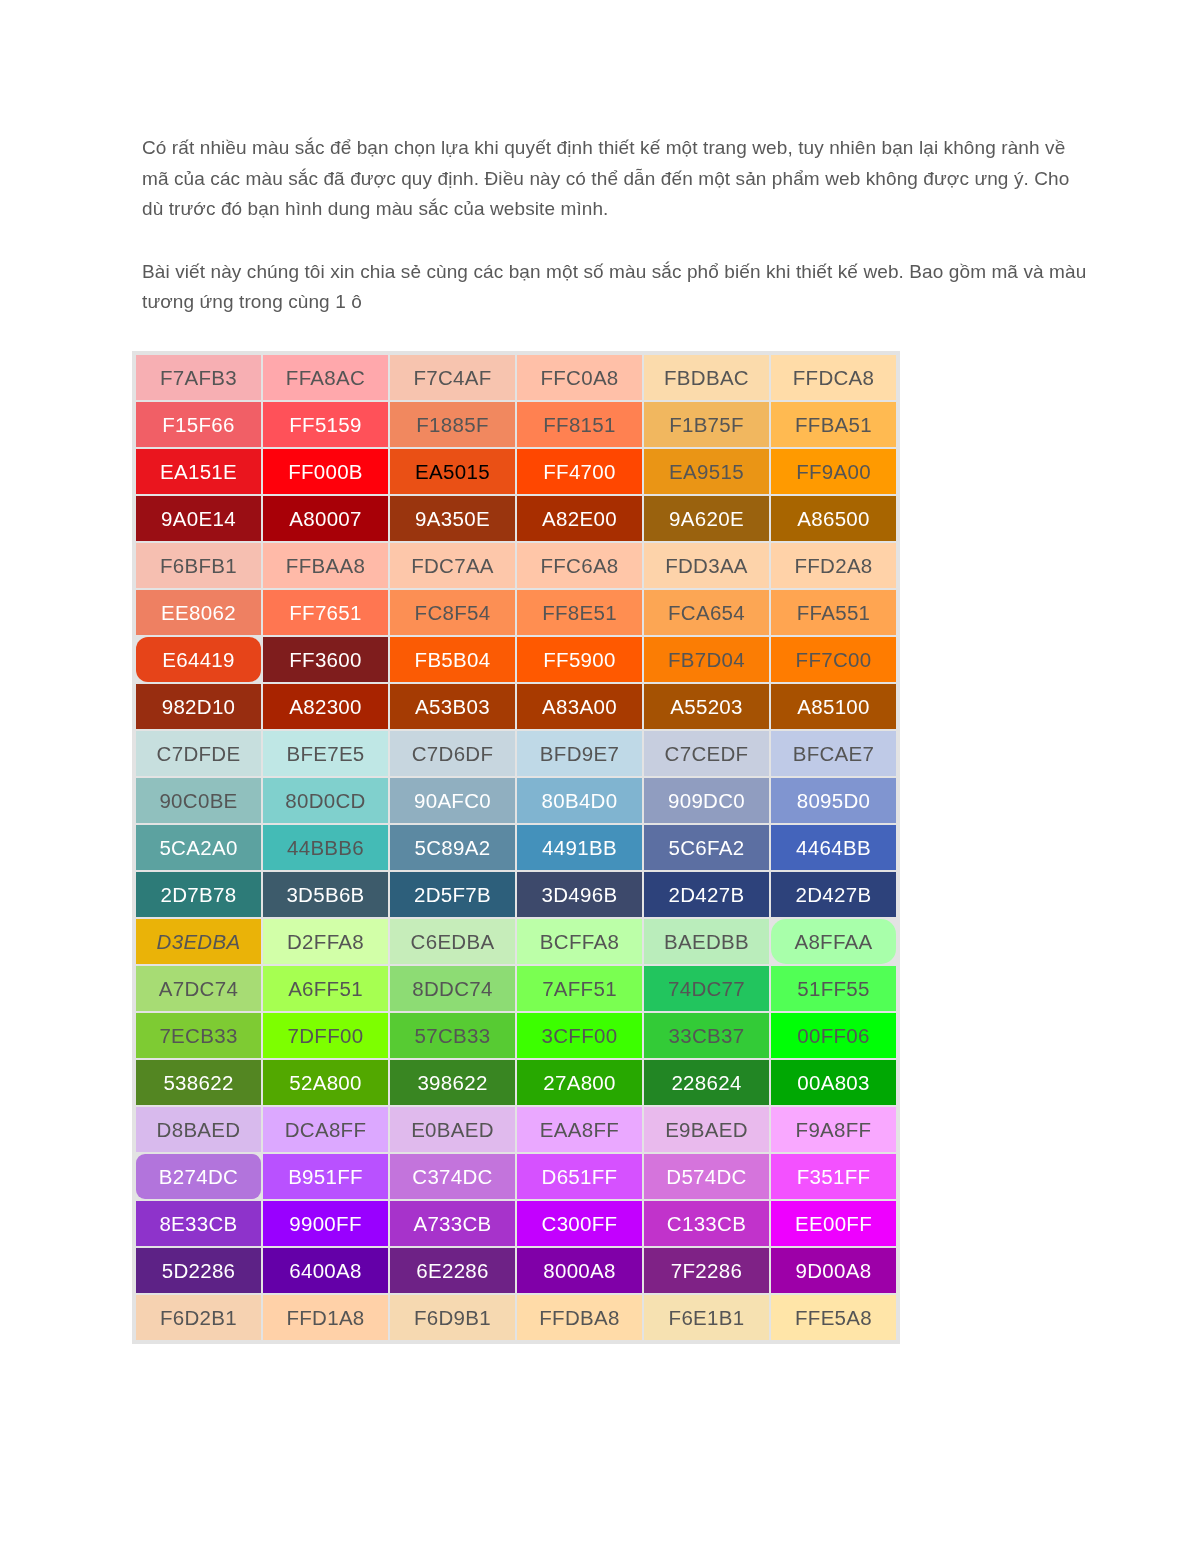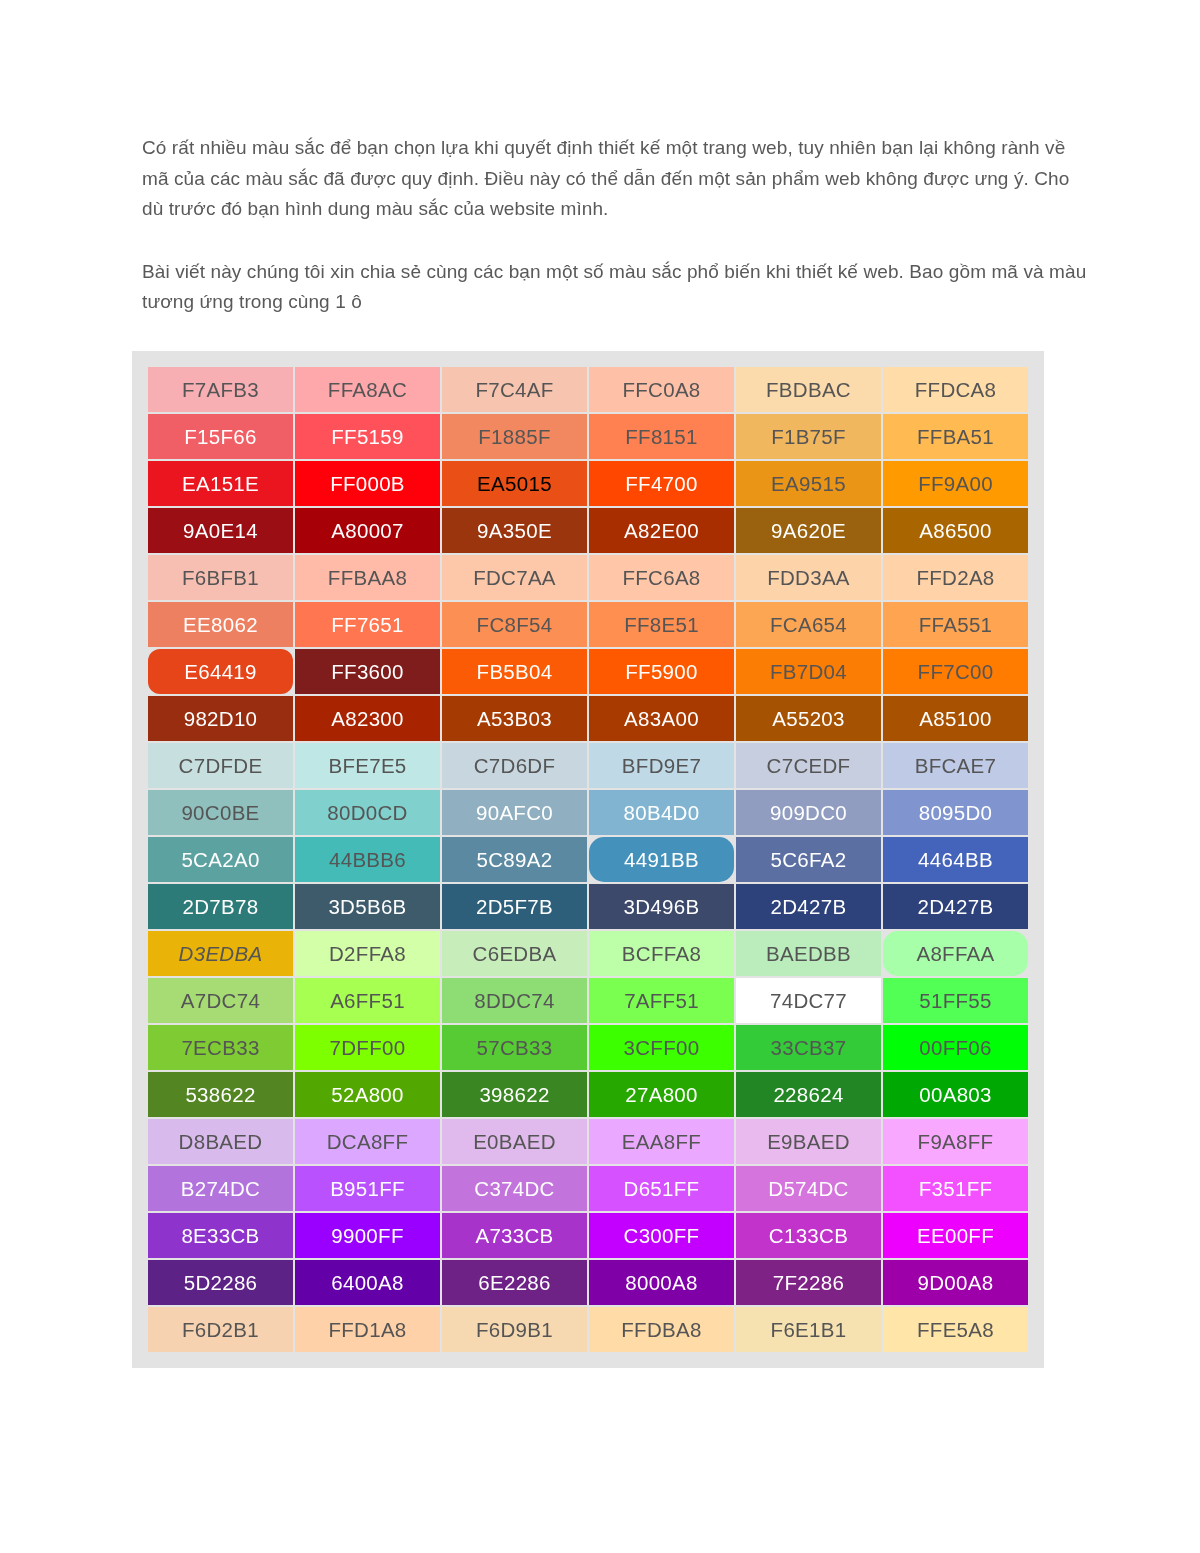--- a/index.html
+++ b/index.html
@@ -34,25 +34,25 @@
     font-weight: 400;
   }
   .intro-para.second {
     margin-top: 32px;
     margin-bottom: 0;
   }
   .color-table {
     position: absolute;
     left: 132px;
     top: 351px;
-    width: 912px;
+    width: 768px;
     border-collapse: separate;
     border-spacing: 0;
     background: #e3e3e3;
-    padding: 14px;
+    padding: 2px;
     box-sizing: border-box;
   }
   .color-table table {
     width: 100%;
     border-collapse: separate;
     border-spacing: 2px;
     table-layout: fixed;
   }
   .color-table td {
     height: 45px;
@@ -156,21 +156,21 @@
             <td style="background-color: rgb(128, 208, 205); color: rgb(85, 85, 85);">80D0CD</td>
             <td style="background-color: rgb(144, 175, 192); color: rgb(255, 255, 255);">90AFC0</td>
             <td style="background-color: rgb(128, 180, 208); color: rgb(255, 255, 255);">80B4D0</td>
             <td style="background-color: rgb(144, 157, 192); color: rgb(255, 255, 255);">909DC0</td>
             <td style="background-color: rgb(128, 149, 208); color: rgb(255, 255, 255);">8095D0</td>
           </tr>
           <tr>
             <td style="background-color: rgb(92, 162, 160); color: rgb(255, 255, 255);">5CA2A0</td>
             <td style="background-color: rgb(68, 187, 182); color: rgb(85, 85, 85);">44BBB6</td>
             <td style="background-color: rgb(92, 137, 162); color: rgb(255, 255, 255);">5C89A2</td>
-            <td style="background-color: rgb(68, 145, 187); color: rgb(255, 255, 255); border-radius: 15px;">4491BB</td>
+            <td style="background-color: rgb(68, 145, 187); color: rgb(255, 255, 255);">4491BB</td>
             <td style="background-color: rgb(92, 111, 162); color: rgb(255, 255, 255);">5C6FA2</td>
             <td style="background-color: rgb(68, 100, 187); color: rgb(255, 255, 255);">4464BB</td>
           </tr>
           <tr>
             <td style="background-color: rgb(45, 123, 120); color: rgb(255, 255, 255);">2D7B78</td>
             <td style="background-color: rgb(61, 91, 107); color: rgb(255, 255, 255);">3D5B6B</td>
             <td style="background-color: rgb(45, 95, 123); color: rgb(255, 255, 255);">2D5F7B</td>
             <td style="background-color: rgb(61, 73, 107); color: rgb(255, 255, 255);">3D496B</td>
             <td style="background-color: rgb(45, 66, 123); color: rgb(255, 255, 255);">2D427B</td>
             <td style="background-color: rgb(45, 66, 123); color: rgb(255, 255, 255);">2D427B</td>
@@ -181,21 +181,21 @@
             <td style="background-color: rgb(198, 237, 186); color: rgb(85, 85, 85);">C6EDBA</td>
             <td style="background-color: rgb(188, 255, 168); color: rgb(85, 85, 85);">BCFFA8</td>
             <td style="background-color: rgb(186, 237, 187); color: rgb(85, 85, 85);">BAEDBB</td>
             <td style="background-color: rgb(168, 255, 170); color: rgb(85, 85, 85); border-radius: 15px;">A8FFAA</td>
           </tr>
           <tr>
             <td style="background-color: rgb(167, 220, 116); color: rgb(85, 85, 85);">A7DC74</td>
             <td style="background-color: rgb(166, 255, 81); color: rgb(85, 85, 85);">A6FF51</td>
             <td style="background-color: rgb(141, 220, 116); color: rgb(85, 85, 85);">8DDC74</td>
             <td style="background-color: rgb(122, 255, 81); color: rgb(85, 85, 85);">7AFF51</td>
-            <td style="background-color: #ffffff; color: rgb(85, 85, 85); margin-top: 24px;">74DC77</td>
+            <td style="background-color: #22c55e; color: rgb(85, 85, 85); margin-top: 24px;">74DC77</td>
             <td style="background-color: rgb(81, 255, 85); color: rgb(85, 85, 85);">51FF55</td>
           </tr>
           <tr>
             <td style="background-color: rgb(126, 203, 51); color: rgb(85, 85, 85);">7ECB33</td>
             <td style="background-color: rgb(125, 255, 0); color: rgb(85, 85, 85);">7DFF00</td>
             <td style="background-color: rgb(87, 203, 51); color: rgb(85, 85, 85);">57CB33</td>
             <td style="background-color: rgb(60, 255, 0); color: rgb(85, 85, 85);">3CFF00</td>
             <td style="background-color: rgb(51, 203, 55); color: rgb(85, 85, 85);">33CB37</td>
             <td style="background-color: rgb(0, 255, 6); color: rgb(85, 85, 85);">00FF06</td>
           </tr>
@@ -209,21 +209,21 @@
           </tr>
           <tr>
             <td style="background-color: rgb(216, 186, 237); color: rgb(85, 85, 85);">D8BAED</td>
             <td style="background-color: rgb(220, 168, 255); color: rgb(85, 85, 85);">DCA8FF</td>
             <td style="background-color: rgb(224, 186, 237); color: rgb(85, 85, 85);">E0BAED</td>
             <td style="background-color: rgb(234, 168, 255); color: rgb(85, 85, 85);">EAA8FF</td>
             <td style="background-color: rgb(233, 186, 237); color: rgb(85, 85, 85);">E9BAED</td>
             <td style="background-color: rgb(249, 168, 255); color: rgb(85, 85, 85);">F9A8FF</td>
           </tr>
           <tr>
-            <td style="background-color: rgb(178, 116, 220); color: rgb(255, 255, 255);">B274DC</td>
+            <td style="background-color: rgb(178, 116, 220); color: rgb(255, 255, 255); border-radius: 9px;">B274DC</td>
             <td style="background-color: rgb(185, 81, 255); color: rgb(255, 255, 255);">B951FF</td>
             <td style="background-color: rgb(195, 116, 220); color: rgb(255, 255, 255);">C374DC</td>
             <td style="background-color: rgb(214, 81, 255); color: rgb(255, 255, 255);">D651FF</td>
             <td style="background-color: rgb(213, 116, 220); color: rgb(255, 255, 255);">D574DC</td>
             <td style="background-color: rgb(243, 81, 255); color: rgb(255, 255, 255);">F351FF</td>
           </tr>
           <tr>
             <td style="background-color: rgb(142, 51, 203); color: rgb(255, 255, 255);">8E33CB</td>
             <td style="background-color: rgb(153, 0, 255); color: rgb(255, 255, 255);">9900FF</td>
             <td style="background-color: rgb(167, 51, 203); color: rgb(255, 255, 255);">A733CB</td>

